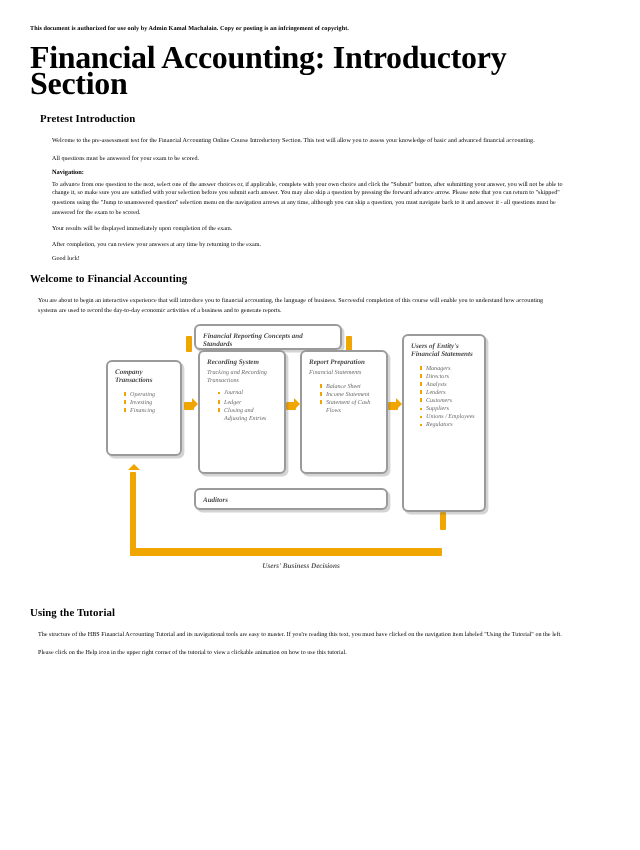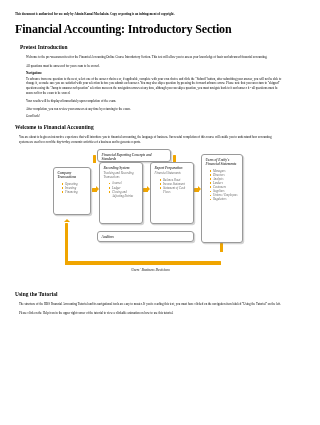--- a/index.html
+++ b/index.html
@@ -26,21 +26,21 @@
     font-weight: bold;
     font-size: 3.1px;
     line-height: 5px;
     letter-spacing: 0.02px;
     color: #000;
     margin: 0 0 6px 0;
   }
   h1.doc-title {
     font-family: "Liberation Serif", serif;
     font-weight: bold;
-    font-size: 12px;
+    font-size: 16px;
     line-height: 13px;
     margin: 0 0 7px 0;
     letter-spacing: -0.15px;
   }
   h2.section-title {
     font-family: "Liberation Serif", serif;
     font-weight: bold;
     font-size: 5.4px;
     line-height: 8px;
     margin: 0 0 4px 0;

